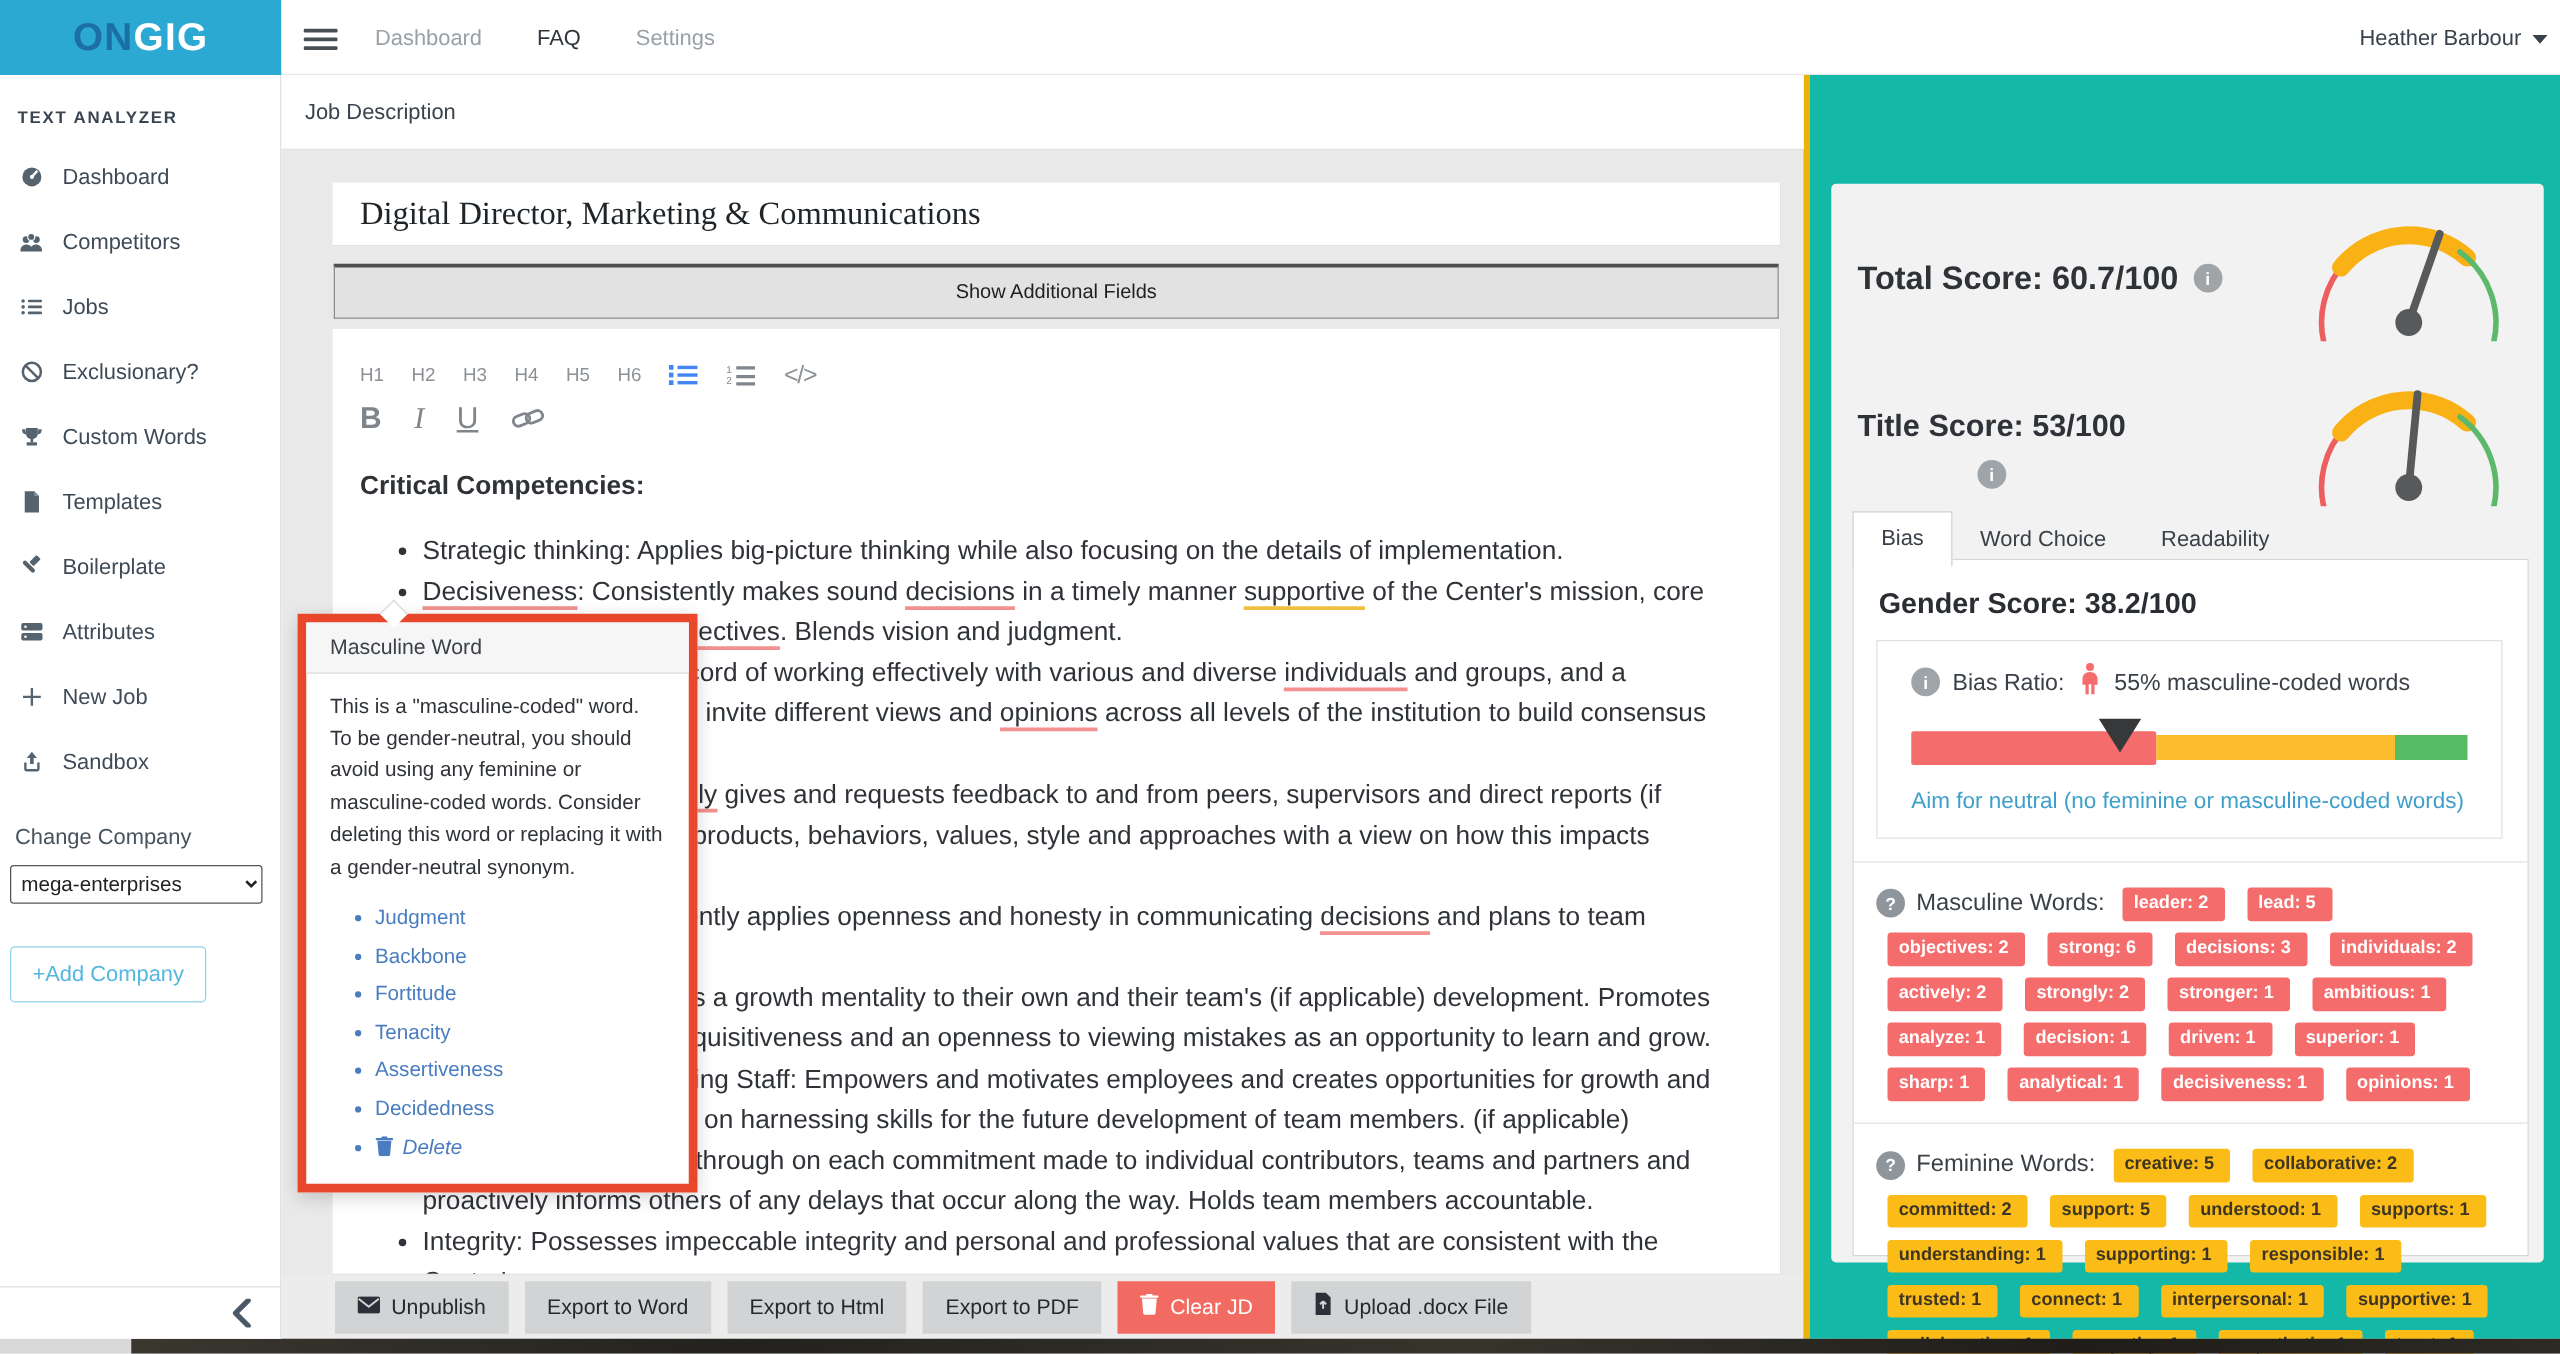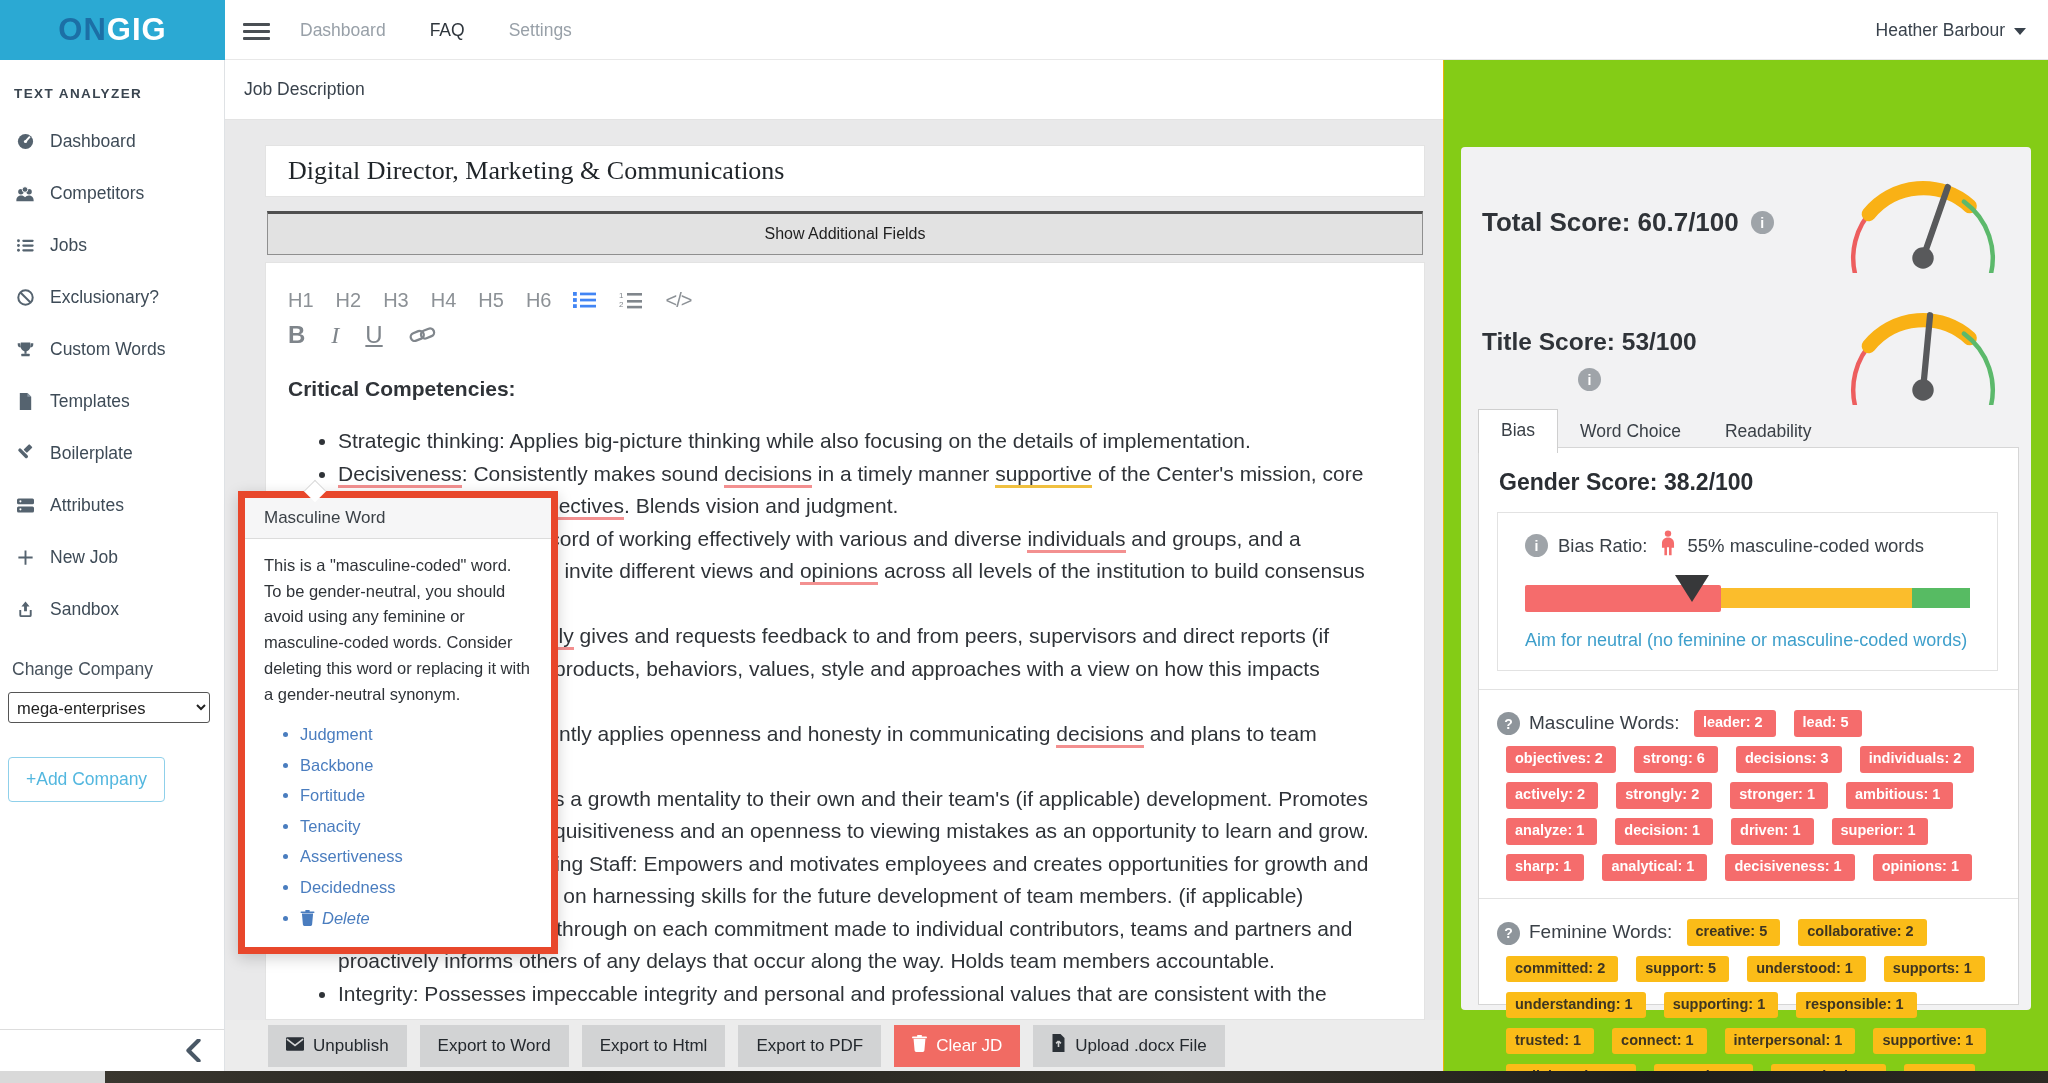--- a/index.html
+++ b/index.html
@@ -9,21 +9,21 @@
 
   
   .app-header { position:absolute; top:0; left:0; right:0; height:60px; background:#fff; border-bottom:1px solid #E8E8E8; z-index:40; }
   .logo { position:absolute; left:0; top:0; width:225px; height:60px; background:#2BA9D3; display:flex; align-items:center; justify-content:center; font-weight:bold; font-size:31px; letter-spacing:1px; }
   .logo .on { color:#1C6FA6; } .logo .gig { color:#fff;text-align:right; }
   .hamburger { position:absolute; left:243px; top:19px; width:27px; height:22px; cursor:pointer; }
   .hamburger span { display:block; height:3px; background:#4A4F54; margin:4px 0; border-radius:1px; }
   .top-nav { position:absolute; left:300px; top:0; height:60px; display:flex; align-items:center; gap:44px; }
   .top-nav a { text-decoration:none; font-size:17.5px; color:#98A0A8; }
   .top-nav a.active { color:#2F363D; }
-  .user-menu { position:absolute; right:22px; top:0; height:60px; display:flex; align-items:center; gap:9px; font-size:17.5px; color:#39424C; cursor:pointer; }
+  .user-menu { position:absolute; right:10px; top:0; height:60px; display:flex; align-items:center; gap:9px; font-size:17.5px; color:#39424C; cursor:pointer; }
   .caret-down { width:0; height:0; border-left:6px solid transparent; border-right:6px solid transparent; border-top:7px solid #39424C; margin-top:2px; }
 
   
   .sidebar { position:absolute; top:60px; left:0; width:225px; bottom:12px; background:#fff; border-right:1px solid #DFE2E5; z-index:30; }
   .sidebar-section-label { margin:26px 0 10px 14px; font-size:13.5px; font-weight:bold; letter-spacing:1.4px; color:#3A4550; }
   .side-items { list-style:none; margin-top:14px; }
   .side-item { display:flex; align-items:center; gap:15px; height:52px; padding-left:15px; font-size:17.5px; color:#3E4B57; cursor:pointer; }
   .side-item .sicon { width:20px; display:flex; justify-content:center; }
   .change-company { margin:24px 0 0 12px; font-size:17.5px; color:#47525C; }
   .company-select { margin:12px 0 0 8px; width:202px; height:31px; font-size:16.5px; border:1px solid #555; border-radius:3px; background:#fff; color:#222; padding-left:4px; }
@@ -35,21 +35,21 @@
   .crumb-bar { position:absolute; left:225px; top:60px; width:1218px; height:60px; background:#fff; border-bottom:1px solid #E3E3E3; display:flex; align-items:center; padding-left:19px; font-size:17.5px; color:#39424C; z-index:10; }
 
   
   .main { position:absolute; left:225px; top:120px; width:1218px; bottom:12px; background:#E9E9EA; }
   .title-card { position:absolute; left:40px; top:25px; width:1160px; height:52px; background:#fff; border:1px solid #E3E3E3; display:flex; align-items:center; padding-left:22px; }
   .job-title { font-family:"Liberation Serif", serif; font-size:26px; color:#1F2428; }
   .show-fields-btn { position:absolute; left:42px; top:91px; width:1156px; height:44px; background:#E2E2E2; border:1px solid #8F8F8F; border-top:3px solid #4F4F4F; font-size:16px; color:#1F1F1F; display:flex; align-items:center; justify-content:center; cursor:pointer; }
   .editor-card { position:absolute; left:40px; top:142px; width:1160px; height:758px; background:#fff; border:1px solid #E3E3E3; overflow:hidden; padding:20px 22px 0 22px; }
   .tb-row { display:flex; align-items:center; gap:22px; height:34px; color:#8C9196; }
   .tb-row.second { gap:26px; height:36px; }
-  .tb-h { font-size:20px; cursor:pointer; }
+  .tb-h { font-size:15px; cursor:pointer; }
   .tb-ic { cursor:pointer; display:flex; align-items:center; }
   .tb-code { font-size:20px; letter-spacing:-1px; cursor:pointer; }
   .tb-b { font-size:24px; font-weight:bold; cursor:pointer; color:#7F858B;}
   .tb-i { font-size:24px; font-style:italic; font-family:"Liberation Serif",serif; cursor:pointer; color:#7F858B;}
   .tb-u { font-size:24px; text-decoration:underline; cursor:pointer; color:#7F858B;}
   .jd-content { margin-top:24px; font-size:21px; color:#2F3338; }
   .jd-heading { font-weight:bold; font-size:21px; }
   .jd-bullets { margin-top:24px; padding-left:50px; padding-right:30px; }
   .jd-bullets li { line-height:32.5px; }
   .u-red { border-bottom:3px solid #F39090; }
@@ -64,21 +64,21 @@
   .popup { position:absolute; left:238px; top:491px; width:320px; background:#fff; border:7px solid #E8472B; z-index:60; box-shadow:0 4px 14px rgba(0,0,0,.18); }
   .popup-arrow { position:absolute; top:-15px; left:62px; width:16px; height:16px; background:#fff; transform:rotate(45deg); border-top:1px solid #D9D9D9; border-left:1px solid #D9D9D9; }
   .popup-head { background:#F6F6F7; border-bottom:1px solid #DCDCDC; padding:10px 19px; font-size:17px; color:#3B4147; }
   .popup-body { padding:14px 19px 12px 19px; font-size:16.5px; line-height:1.56; color:#2F3338; }
   .popup-list { margin:12px 0 2px 0; padding-left:36px; color:#4A7DBF; }
   .popup-list li { font-size:16.5px; line-height:1.85; cursor:pointer; }
   .popup-list li::marker { color:#4A7DBF; }
   .popup-list .del em { margin-left:2px; }
 
   
-  .right-panel { position:absolute; left:1443px; top:60px; right:0; bottom:12px; background:#84cc16; border-left:1px solid #eab308; }
+  .right-panel { position:absolute; left:1443px; top:60px; right:0; bottom:12px; background:#14b8a6; border-left:5px solid #eab308; }
   .score-card { position:absolute; left:17px; top:87px; width:570px; height:863px; background:#F2F2F3; border-radius:4px; }
   .score-line { position:absolute; left:21px; display:flex; align-items:center; gap:12px; font-weight:bold; color:#2F3338; }
   .score-line.total { top:60px; font-size:26px; }
   .score-line.title { top:181px; font-size:24.5px;flex-direction:column; }
   .info-circle, .q-circle { display:inline-flex; width:23px; height:23px; border-radius:50%; background:#9FA4A9; color:#fff; font-size:14px; font-weight:bold; align-items:center; justify-content:center; flex:0 0 auto; }
   .q-circle { background:#8E959B; margin-right:9px; vertical-align:middle; }
   .gauge { position:absolute; left:386px; width:152px; height:106px; }
   .gauge.g1 { top:20px; } .gauge.g2 { top:152px; }
 
   .tabs { position:absolute; left:17px; top:262px; display:flex; align-items:flex-end; z-index:2; }

